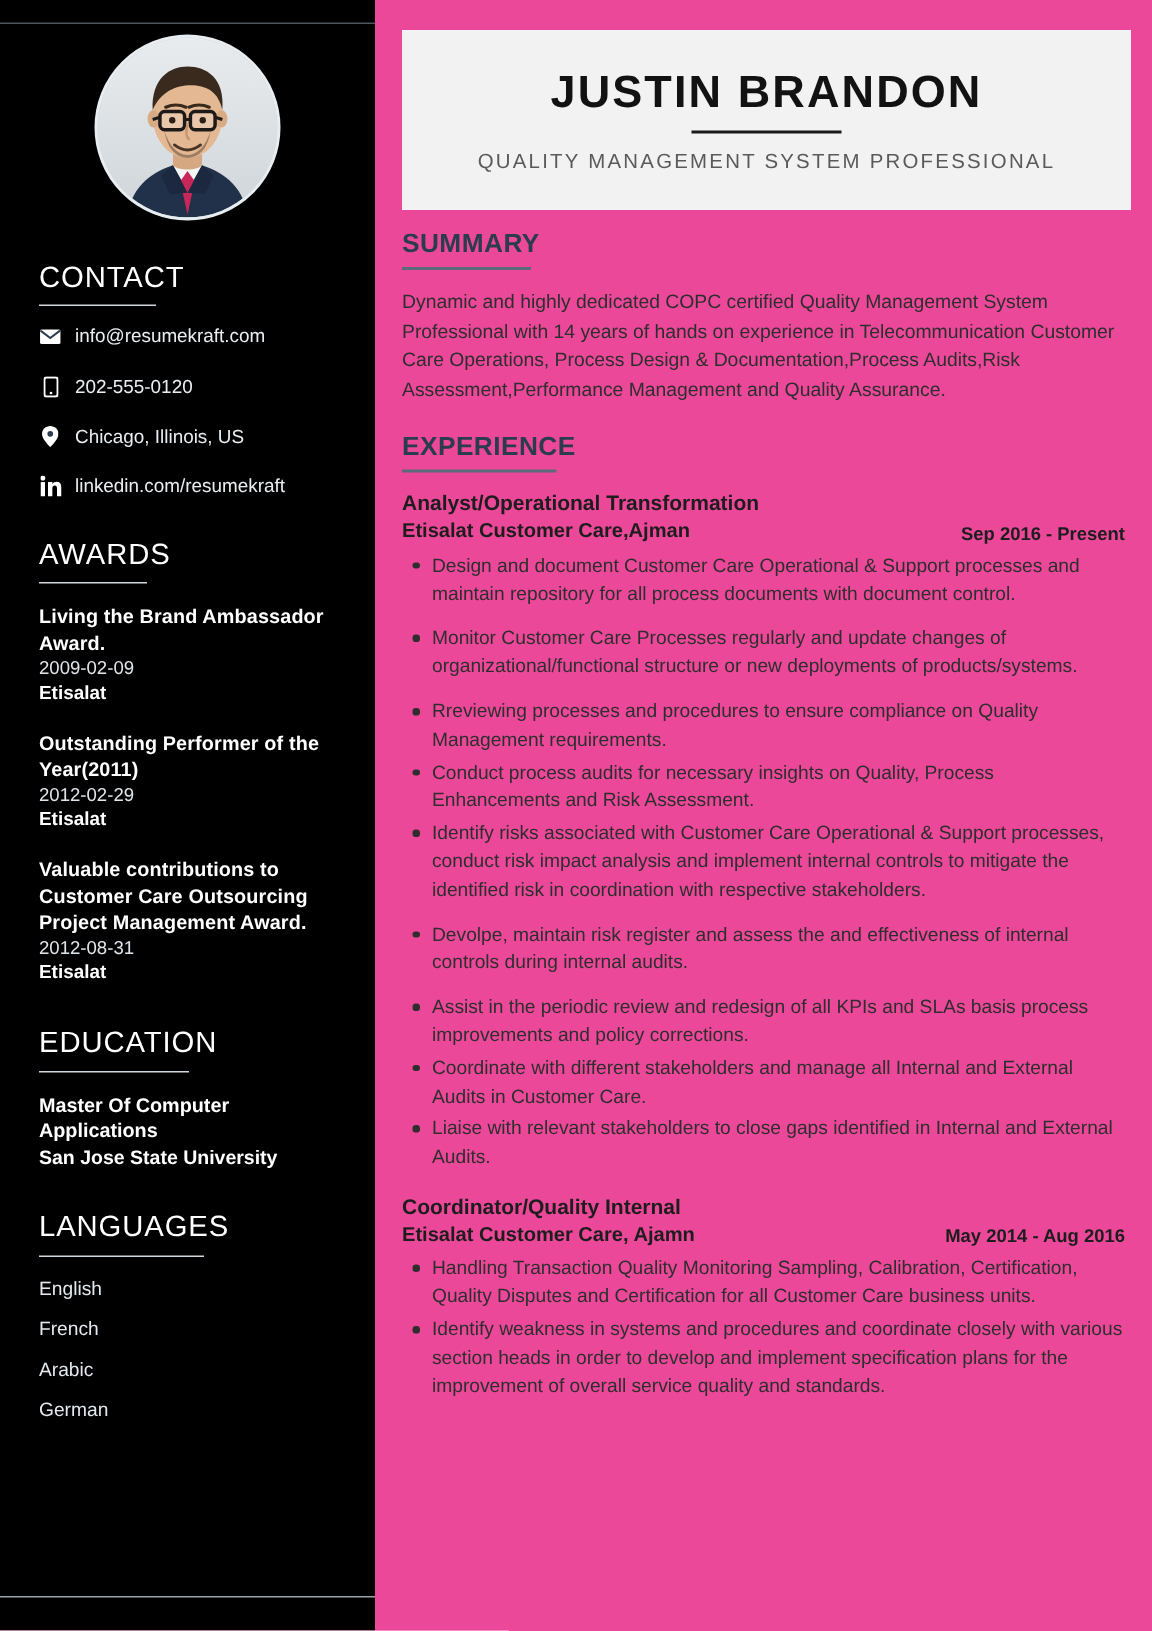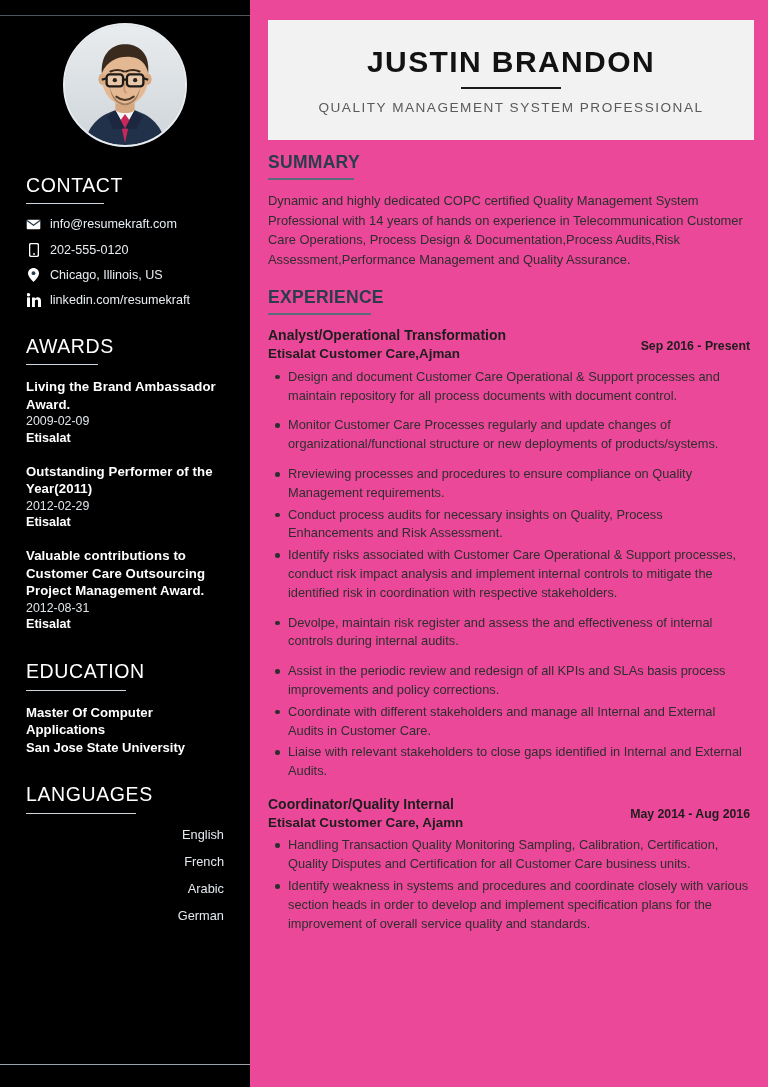--- a/index.html
+++ b/index.html
@@ -45,38 +45,38 @@
     font-size:19.5px; font-weight:400; letter-spacing:.6px;
     color:#ffffff; line-height:1.1;
     display:inline-block;
   }
   .sb-rule { height:1px; background:#cfd7de; margin-top:7px; margin-bottom:13px; }
   .sb-rule.w-contact { width:78px; }
   .sb-rule.w-awards { width:72px; }
   .sb-rule.w-education { width:100px; }
   .sb-rule.w-languages { width:110px; }
 
-  .contact-list { display:flex; flex-direction:column; gap:10px; }
+  .contact-list { display:flex; flex-direction:column; gap:18px; }
   .contact-row { display:flex; align-items:center; gap:9px; }
   .c-icon { width:15px; display:flex; align-items:center; justify-content:center; flex:0 0 15px; }
   .c-icon svg { display:block; }
   .c-text { font-size:12.6px; color:#e9eef2; line-height:1.2; }
 
   .award { margin-bottom:16px; }
   .award-title {
     font-size:13.2px; font-weight:700; color:#ffffff;
     line-height:1.32; letter-spacing:.1px;
   }
   .award-date { font-size:12.4px; color:#dfe5ea; line-height:1.35; }
   .award-org { font-size:12.6px; font-weight:700; color:#ffffff; line-height:1.35; }
 
   .edu-degree { font-size:13.2px; font-weight:700; color:#ffffff; line-height:1.32; }
   .edu-school { font-size:13px; font-weight:700; color:#ffffff; line-height:1.35; }
 
-  .lang-list { display:flex; flex-direction:column; gap:12px;align-items:flex-end; }
+  .lang-list { display:flex; flex-direction:column; gap:12px; }
   .lang-item { font-size:12.8px; color:#e3e9ee; }
 
   
   .main { flex:1; position:relative; background:#ec4899; }
 
   .header-band {
     position:absolute; left:18px; top:20px; right:14px;
     height:120px; background:#f2f2f2;
     display:flex; flex-direction:column;
     align-items:center; justify-content:center;
@@ -98,21 +98,21 @@
   }
   .sec-rule { height:2px; background:#5b6b7a; margin-top:5px; margin-bottom:11px; }
   .sec-rule.w-summary { width:86px; }
   .sec-rule.w-experience { width:103px; }
 
   .summary-text {
     font-size:12.9px; color:#2e2e2e; line-height:1.52;
   }
 
   .exp-block { margin-top:2px; }
-  .exp-head { display:flex; align-items:center; justify-content:space-between; }
+  .exp-head { display:flex; align-items:flex-end; justify-content:space-between; }
   .exp-role {
     font-size:14px; font-weight:700; color:#1d1d1d; line-height:1.33;
   }
   .exp-company { font-size:13.4px; font-weight:700; color:#1d1d1d; line-height:1.33; }
   .exp-dates {
     font-size:12.3px; font-weight:700; color:#1d1d1d;
     white-space:nowrap; padding-top:2px; text-align:right;
   }
   ul.bullets { list-style:none; margin:5px 0 0 0; padding:0; }
   ul.bullets li {

